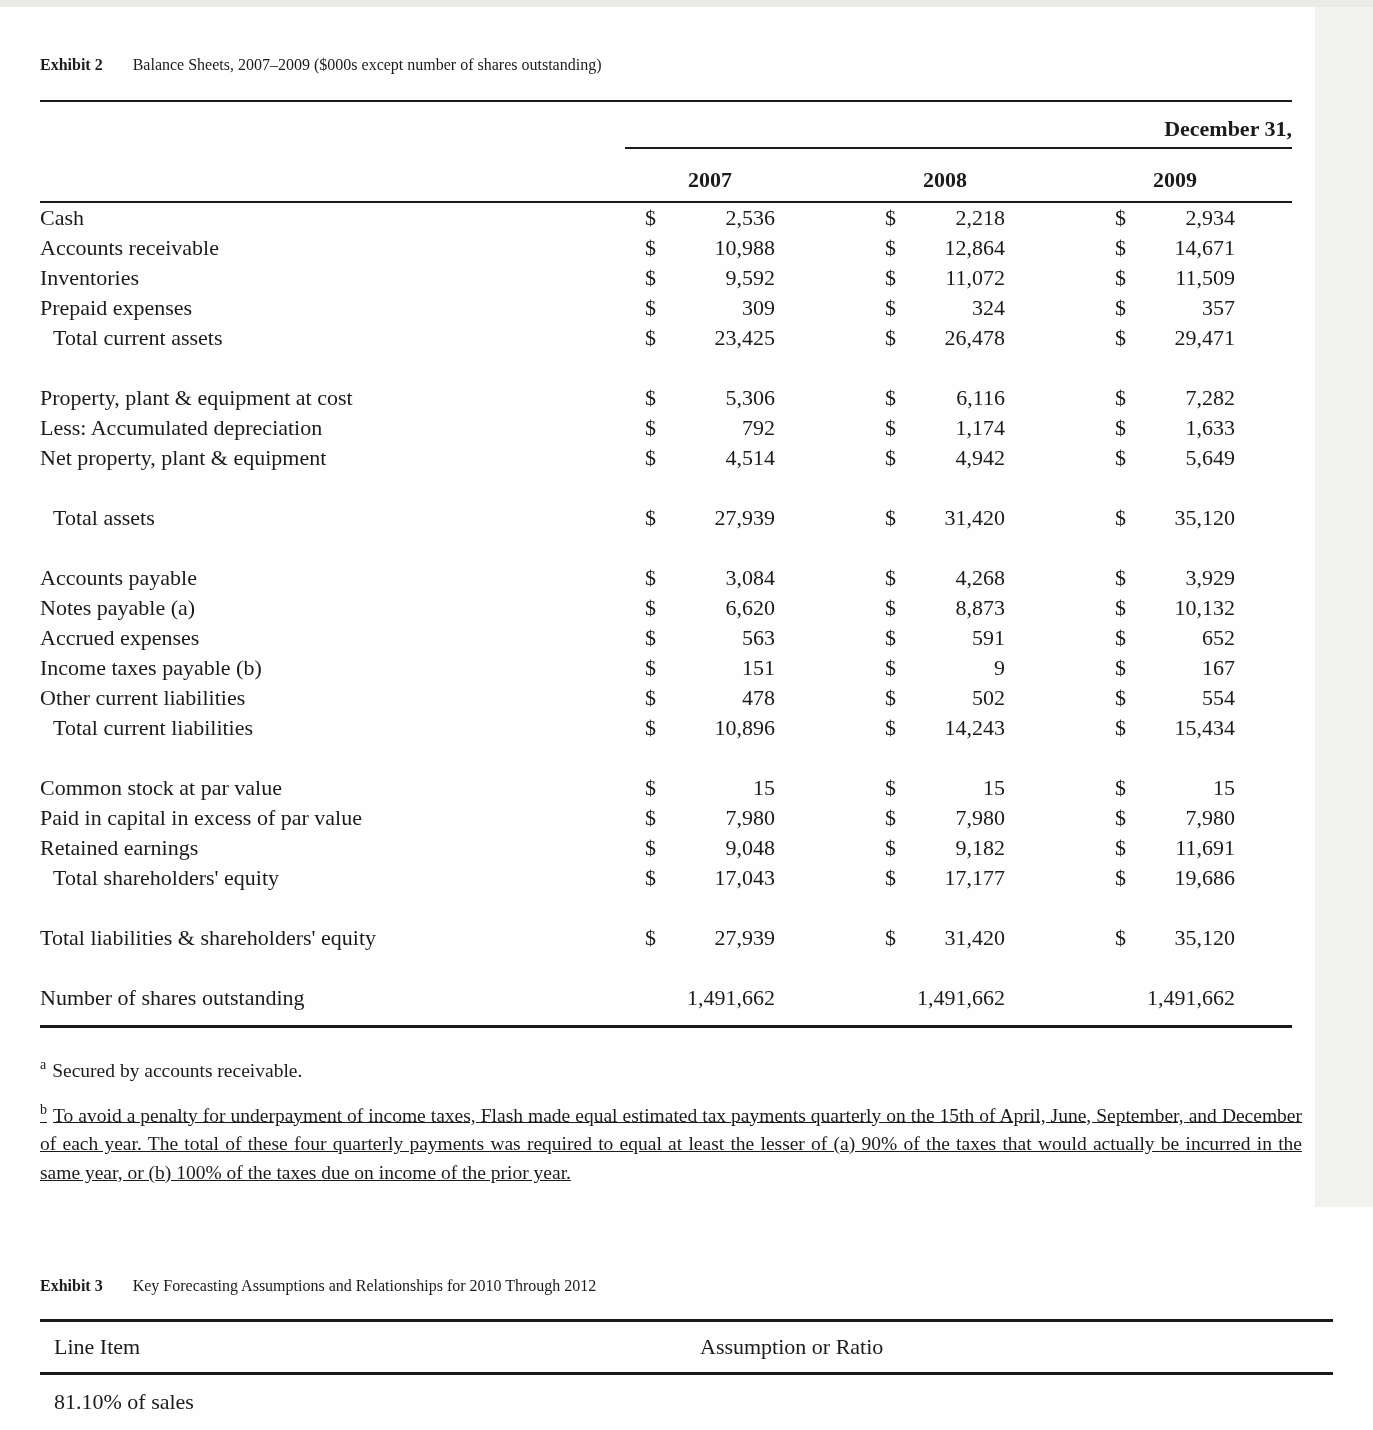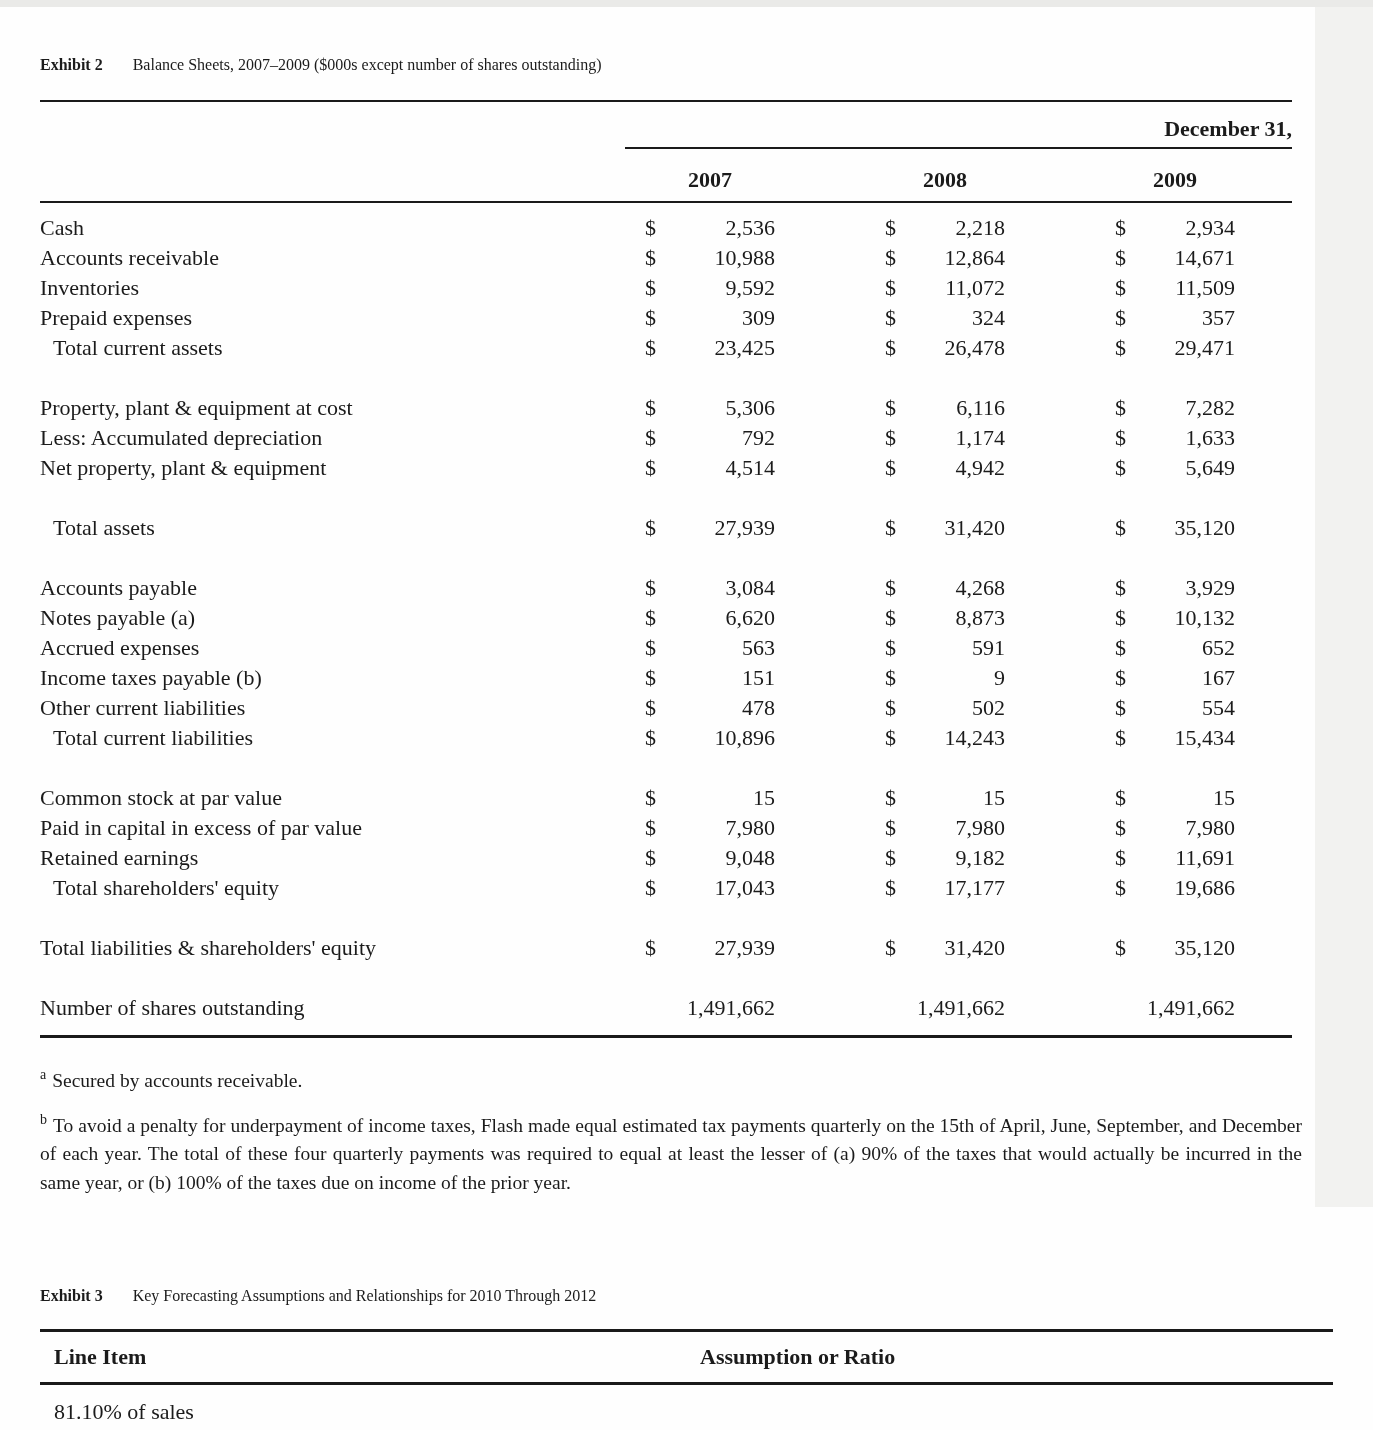--- a/index.html
+++ b/index.html
@@ -25,42 +25,42 @@
   .date-span { margin-left:585px; width:667px; text-align:right; font-weight:bold; font-size:22px; }
   .date-underline { margin-left:585px; width:667px; height:2px; background:#1a1a1a; margin-top:5px; }
   .year-row { display:flex; margin-top:18px; font-weight:bold; font-size:22px; }
   .spacer { width:580px; }
   .year-cell { text-align:center; }
   .yc0 { width:130px; margin-left:25px; }
   .yc1 { width:120px; margin-left:110px; }
   .yc2 { width:120px; margin-left:110px; }
   .rule-under-years { width:1252px; height:2px; margin-top:8px; }
 
-  #bs-body { margin-top:10px; font-size:22px; }
+  #bs-body { font-size:22px; }
   .bs-group + .bs-group { margin-top:30px; }
   .bs-row { display:flex; height:30px; align-items:center; }
   .bs-label { width:580px; white-space:nowrap; }
   .bs-label.indent { padding-left:13px; }
   .money-cell { display:flex; justify-content:space-between; align-items:center; }
   .mc0 { width:130px; margin-left:25px; }
   .mc1 { width:120px; margin-left:110px; }
   .mc2 { width:120px; margin-left:110px; }
   .money-cell.no-dollar { justify-content:flex-end; }
   .rule-bottom { width:1252px; height:3px; margin-top:12px; }
 
   .footnote { font-size:19.5px; width:1262px; margin-top:22px; line-height:29px; }
   .footnote sup { font-size:14px; margin-right:6px; vertical-align:super; }
-  .footnote.justify { text-align:justify; margin-top:10px; }
+  .footnote.justify { text-align:justify; margin-top:10px;text-decoration:underline; }
 
   
   .exhibit3 { padding-left:40px; margin-top:90px; }
   .e3-rule { width:1293px; height:3px; background:#1a1a1a; }
   .e3-rule.top { margin-top:24px; }
   .e3-row { display:flex; font-size:22px; width:1293px; padding-left:14px; }
-  .e3-header { font-weight:bold; padding-top:12px; padding-bottom:12px; }
+  .e3-header { font-weight:normal; padding-top:12px; padding-bottom:12px; }
   .e3-col1 { width:646px; }
   .e3-data { padding-top:14px; }
 </style>
 </head>
 <body>
 
 <div class="page">
   <div class="top-edge"></div>
   <div class="right-edge"></div>
 

